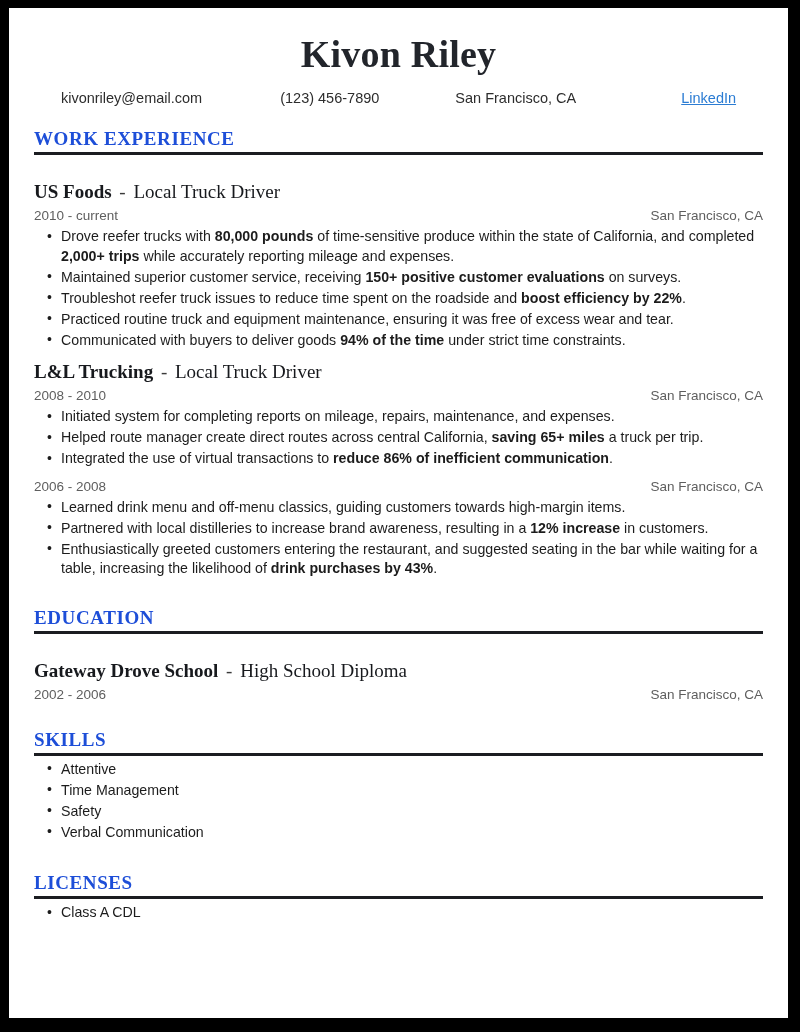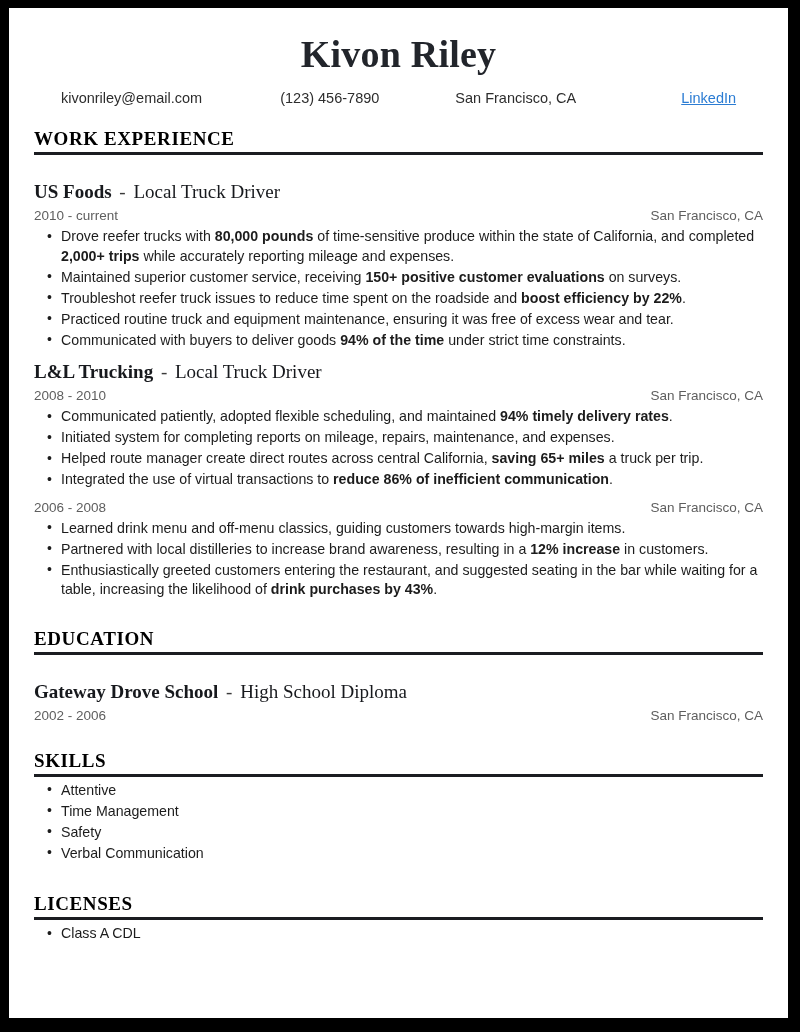--- a/index.html
+++ b/index.html
@@ -65,21 +65,21 @@
 
   
   .section {
     margin-top: 22px;
   }
   .section-heading {
     font-family: "Liberation Serif", serif;
     font-weight: bold;
     font-size: 19px;
     letter-spacing: 0.6px;
-    color: #000000;
+    color: #1d4ed8;
     line-height: 22px;
     padding-bottom: 1px;
   }
   .section-rule {
     border-bottom: 3px solid #1b1d21;
     margin-top: 1px;
   }
 
   
   .entry {
@@ -187,21 +187,20 @@
               <li><span>Communicated with buyers to deliver goods </span><b>94% of the time</b><span> under strict time constraints.</span></li>
             </ul>
           </div>
           <div class="entry">
             <div class="entry-title"><span class="entry-org">L&amp;L Trucking</span><span class="entry-dash"> - </span><span class="entry-role">Local Truck Driver</span></div>
             <div class="entry-meta">
               <span>2008 - 2010</span>
               <span>San Francisco, CA</span>
             </div>
             <ul class="bullets">
-              <li><span>Communicated patiently, adopted flexible scheduling, and maintained </span><b>94% timely delivery rates</b><span>.</span></li>
               <li><span>Initiated system for completing reports on mileage, repairs, maintenance, and expenses.</span></li>
               <li><span>Helped route manager create direct routes across central California, </span><b>saving 65+ miles</b><span> a truck per trip.</span></li>
               <li><span>Integrated the use of virtual transactions to </span><b>reduce 86% of inefficient communication</b><span>.</span></li>
             </ul>
           </div>
           <div class="entry">
             <div class="entry-meta">
               <span>2006 - 2008</span>
               <span>San Francisco, CA</span>
             </div>

